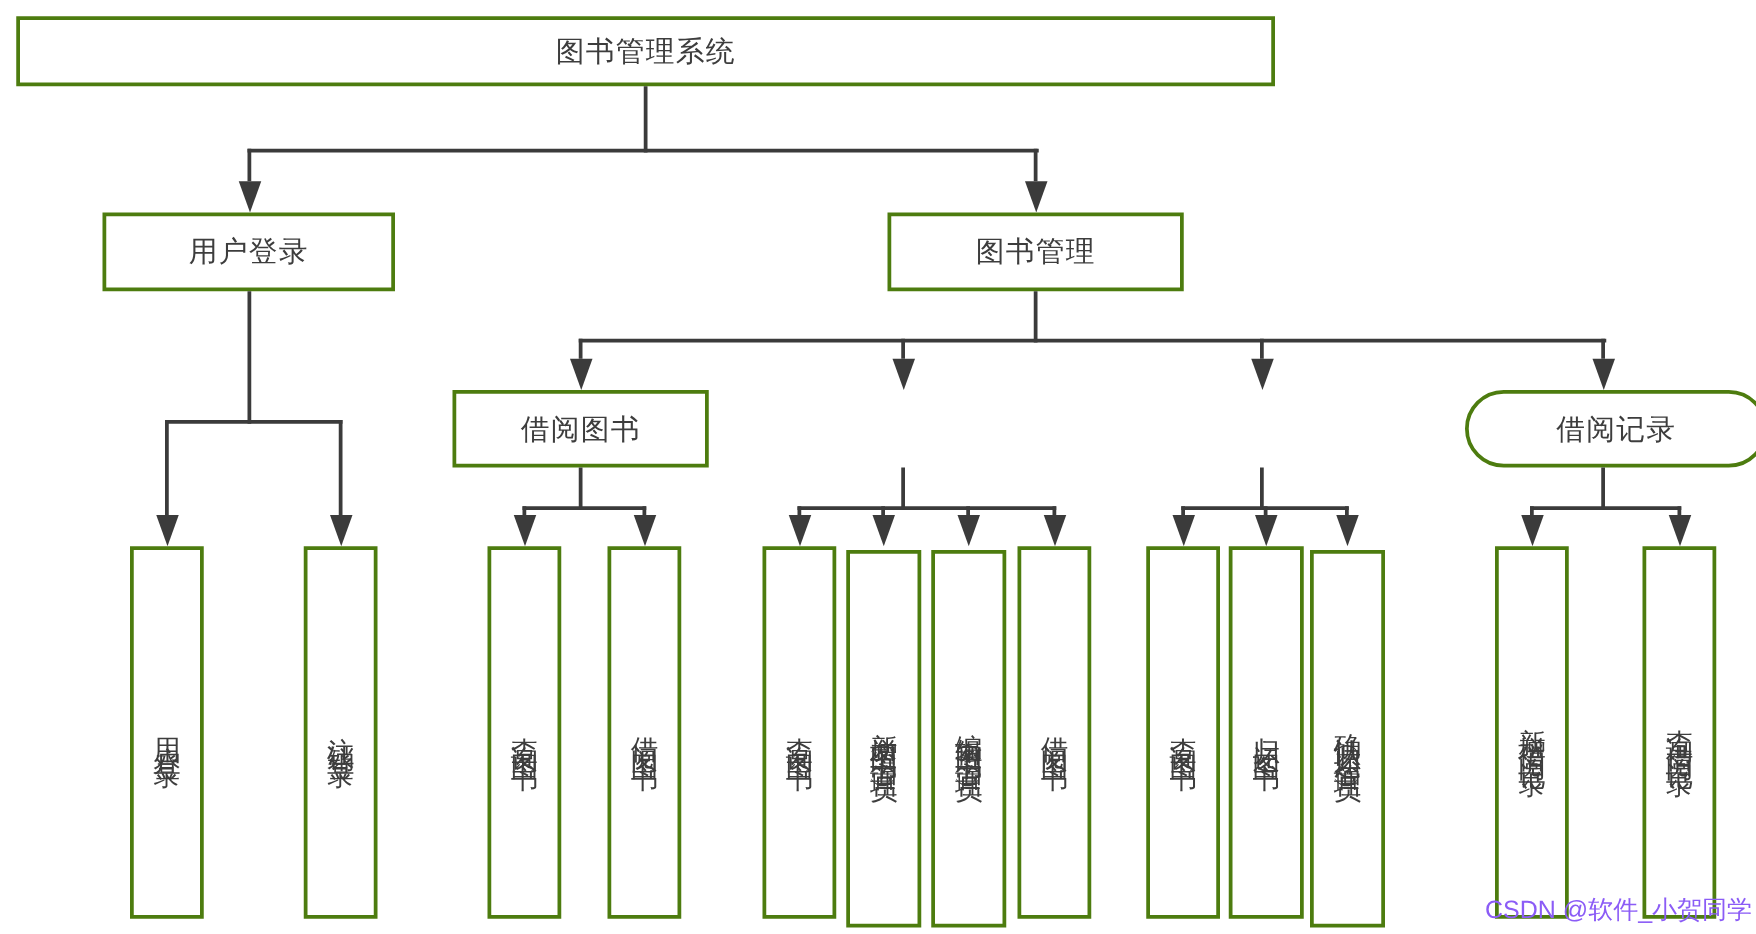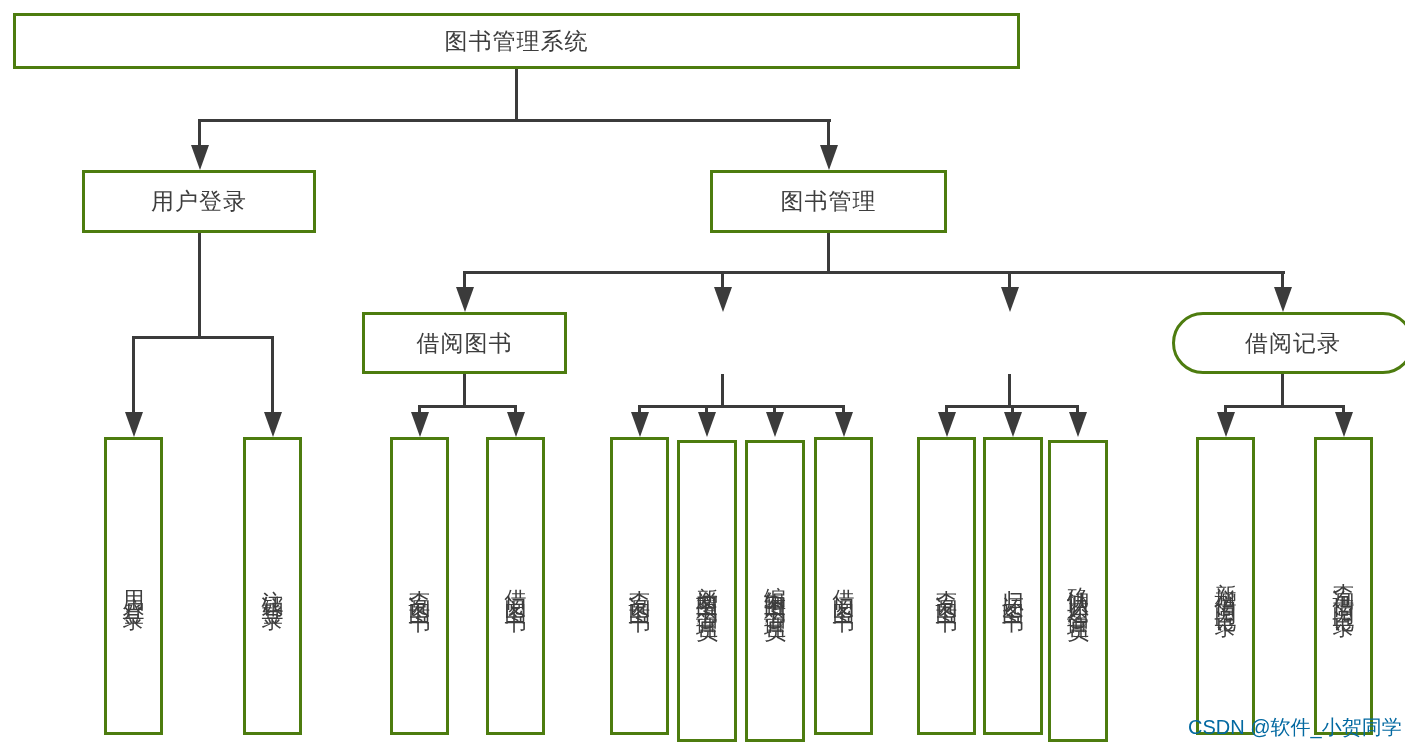--- a/index.html
+++ b/index.html
@@ -21,21 +21,21 @@
   .vline { width:3px; }
   .arrow { position:absolute; width:3px; background:#3b3b3b; }
   .arrow::after {
     content:""; position:absolute; left:50%; transform:translateX(-50%); top:100%;
     width:0; height:0;
     border-left:9px solid transparent; border-right:9px solid transparent;
     border-top:25px solid #3b3b3b;
   }
   .watermark {
     position:absolute; left:1188px; top:714px; width:212px;
-    color:#0369a1; font-size:20px; white-space:nowrap;
+    color:#8b5cf6; font-size:20px; white-space:nowrap;
   }
 </style>
 </head>
 <body>
 
 <div class="canvas">
 
   <div class="box" style="left:13px; top:13px; width:1007px; height:56px;">图书管理系统</div>
 
   <div class="vline" style="left:515px; top:69px; height:53px;"></div>

